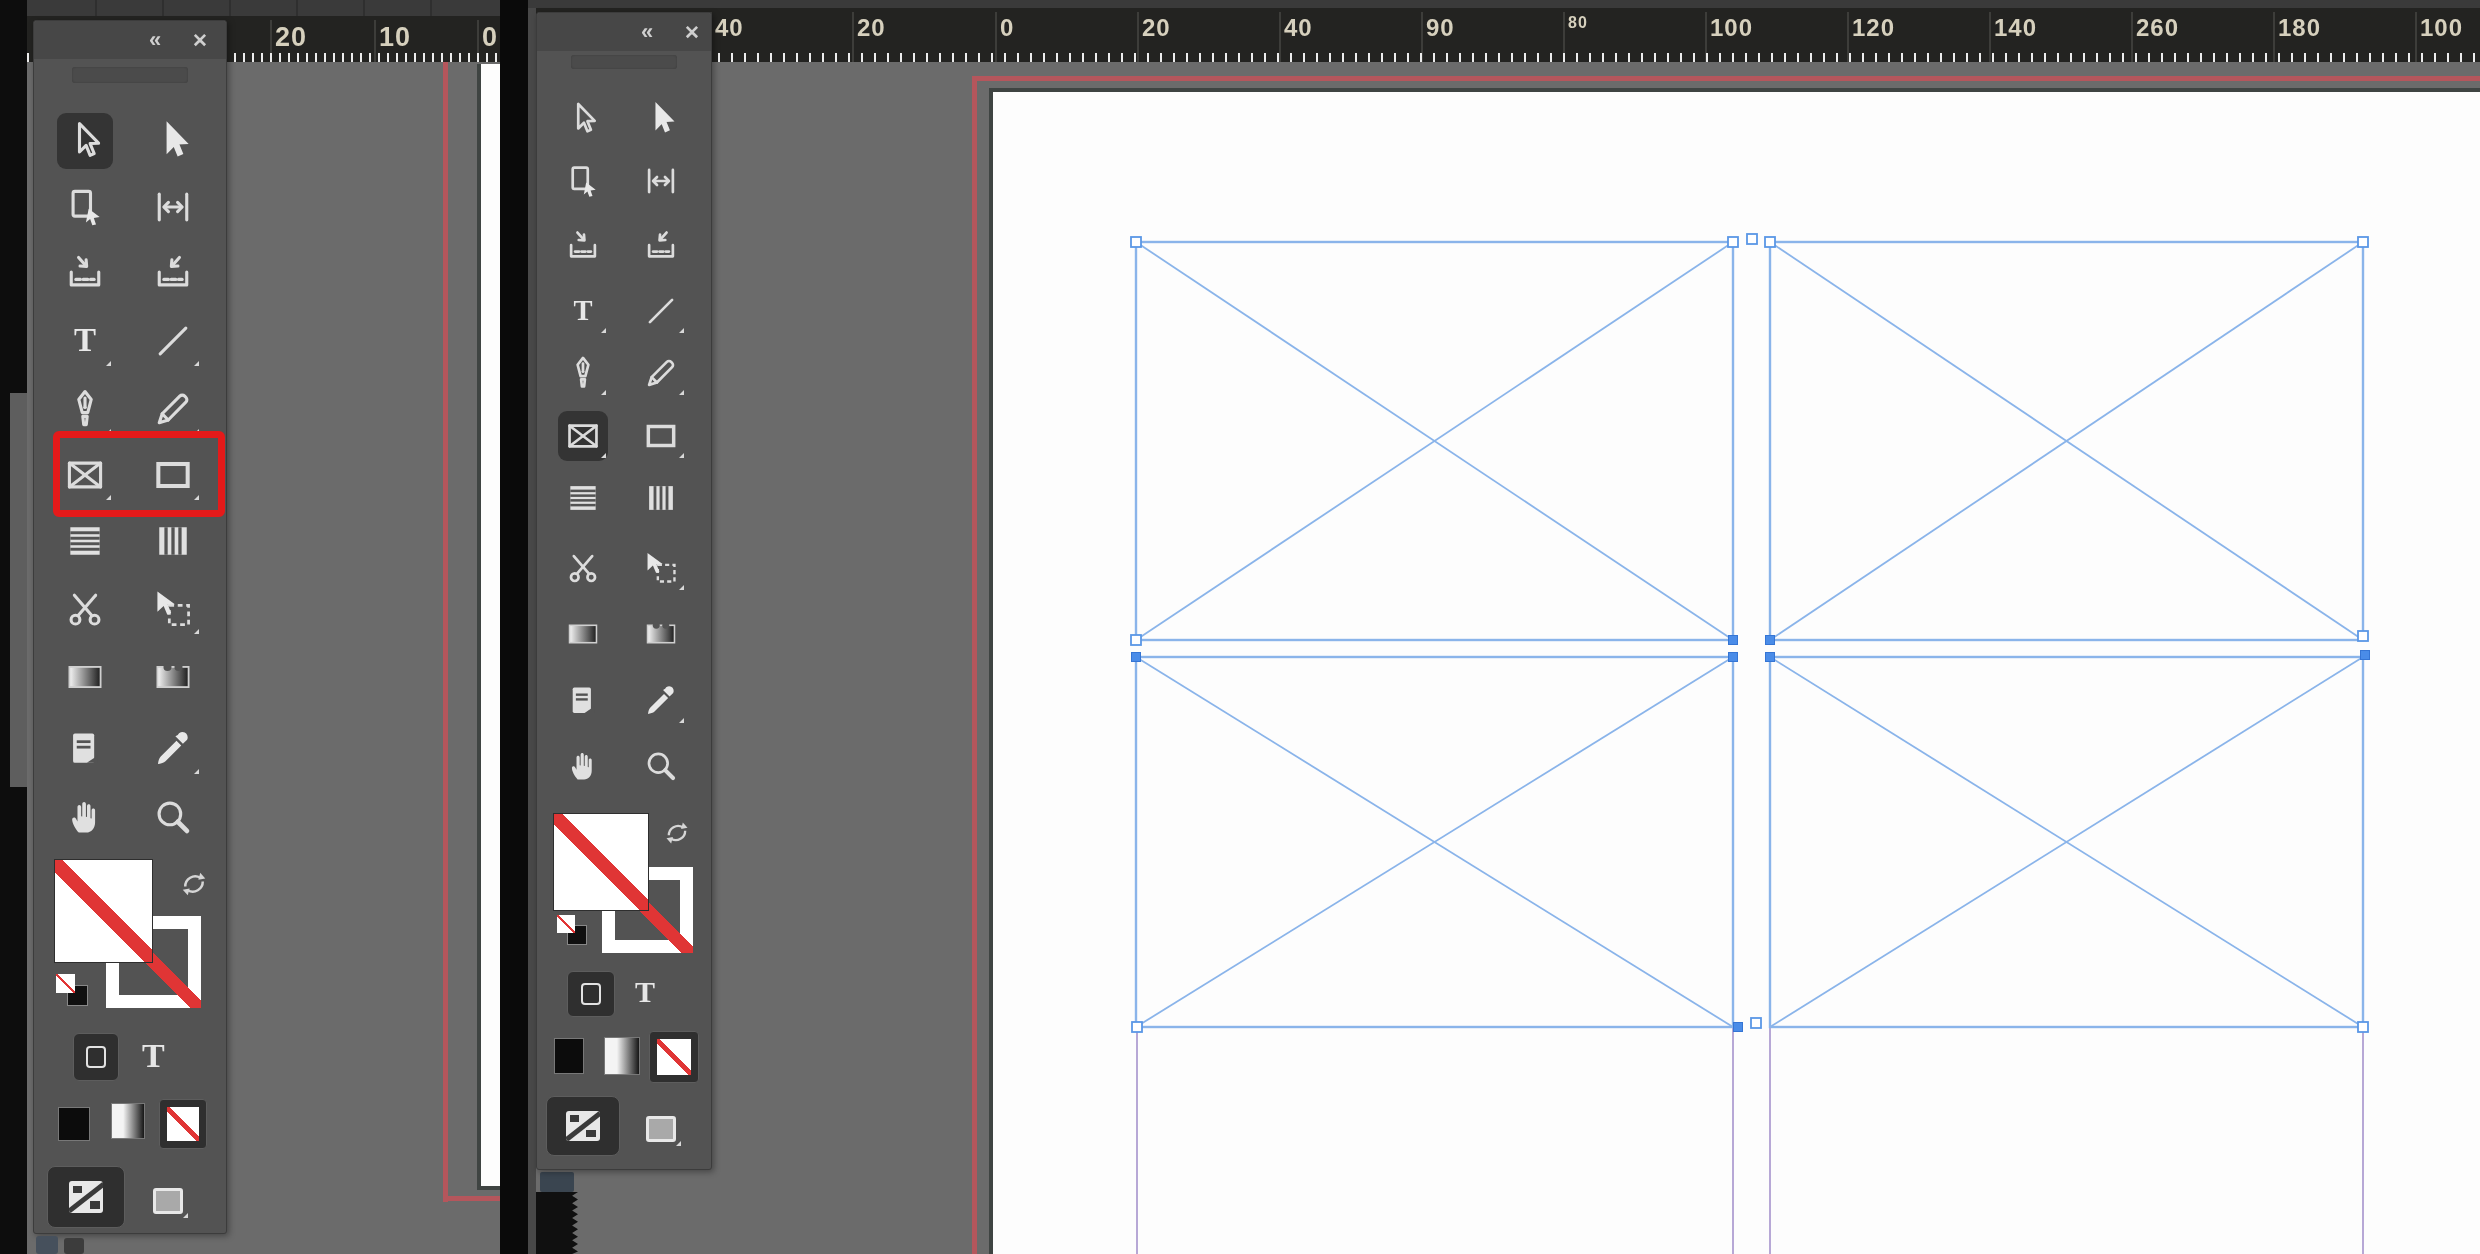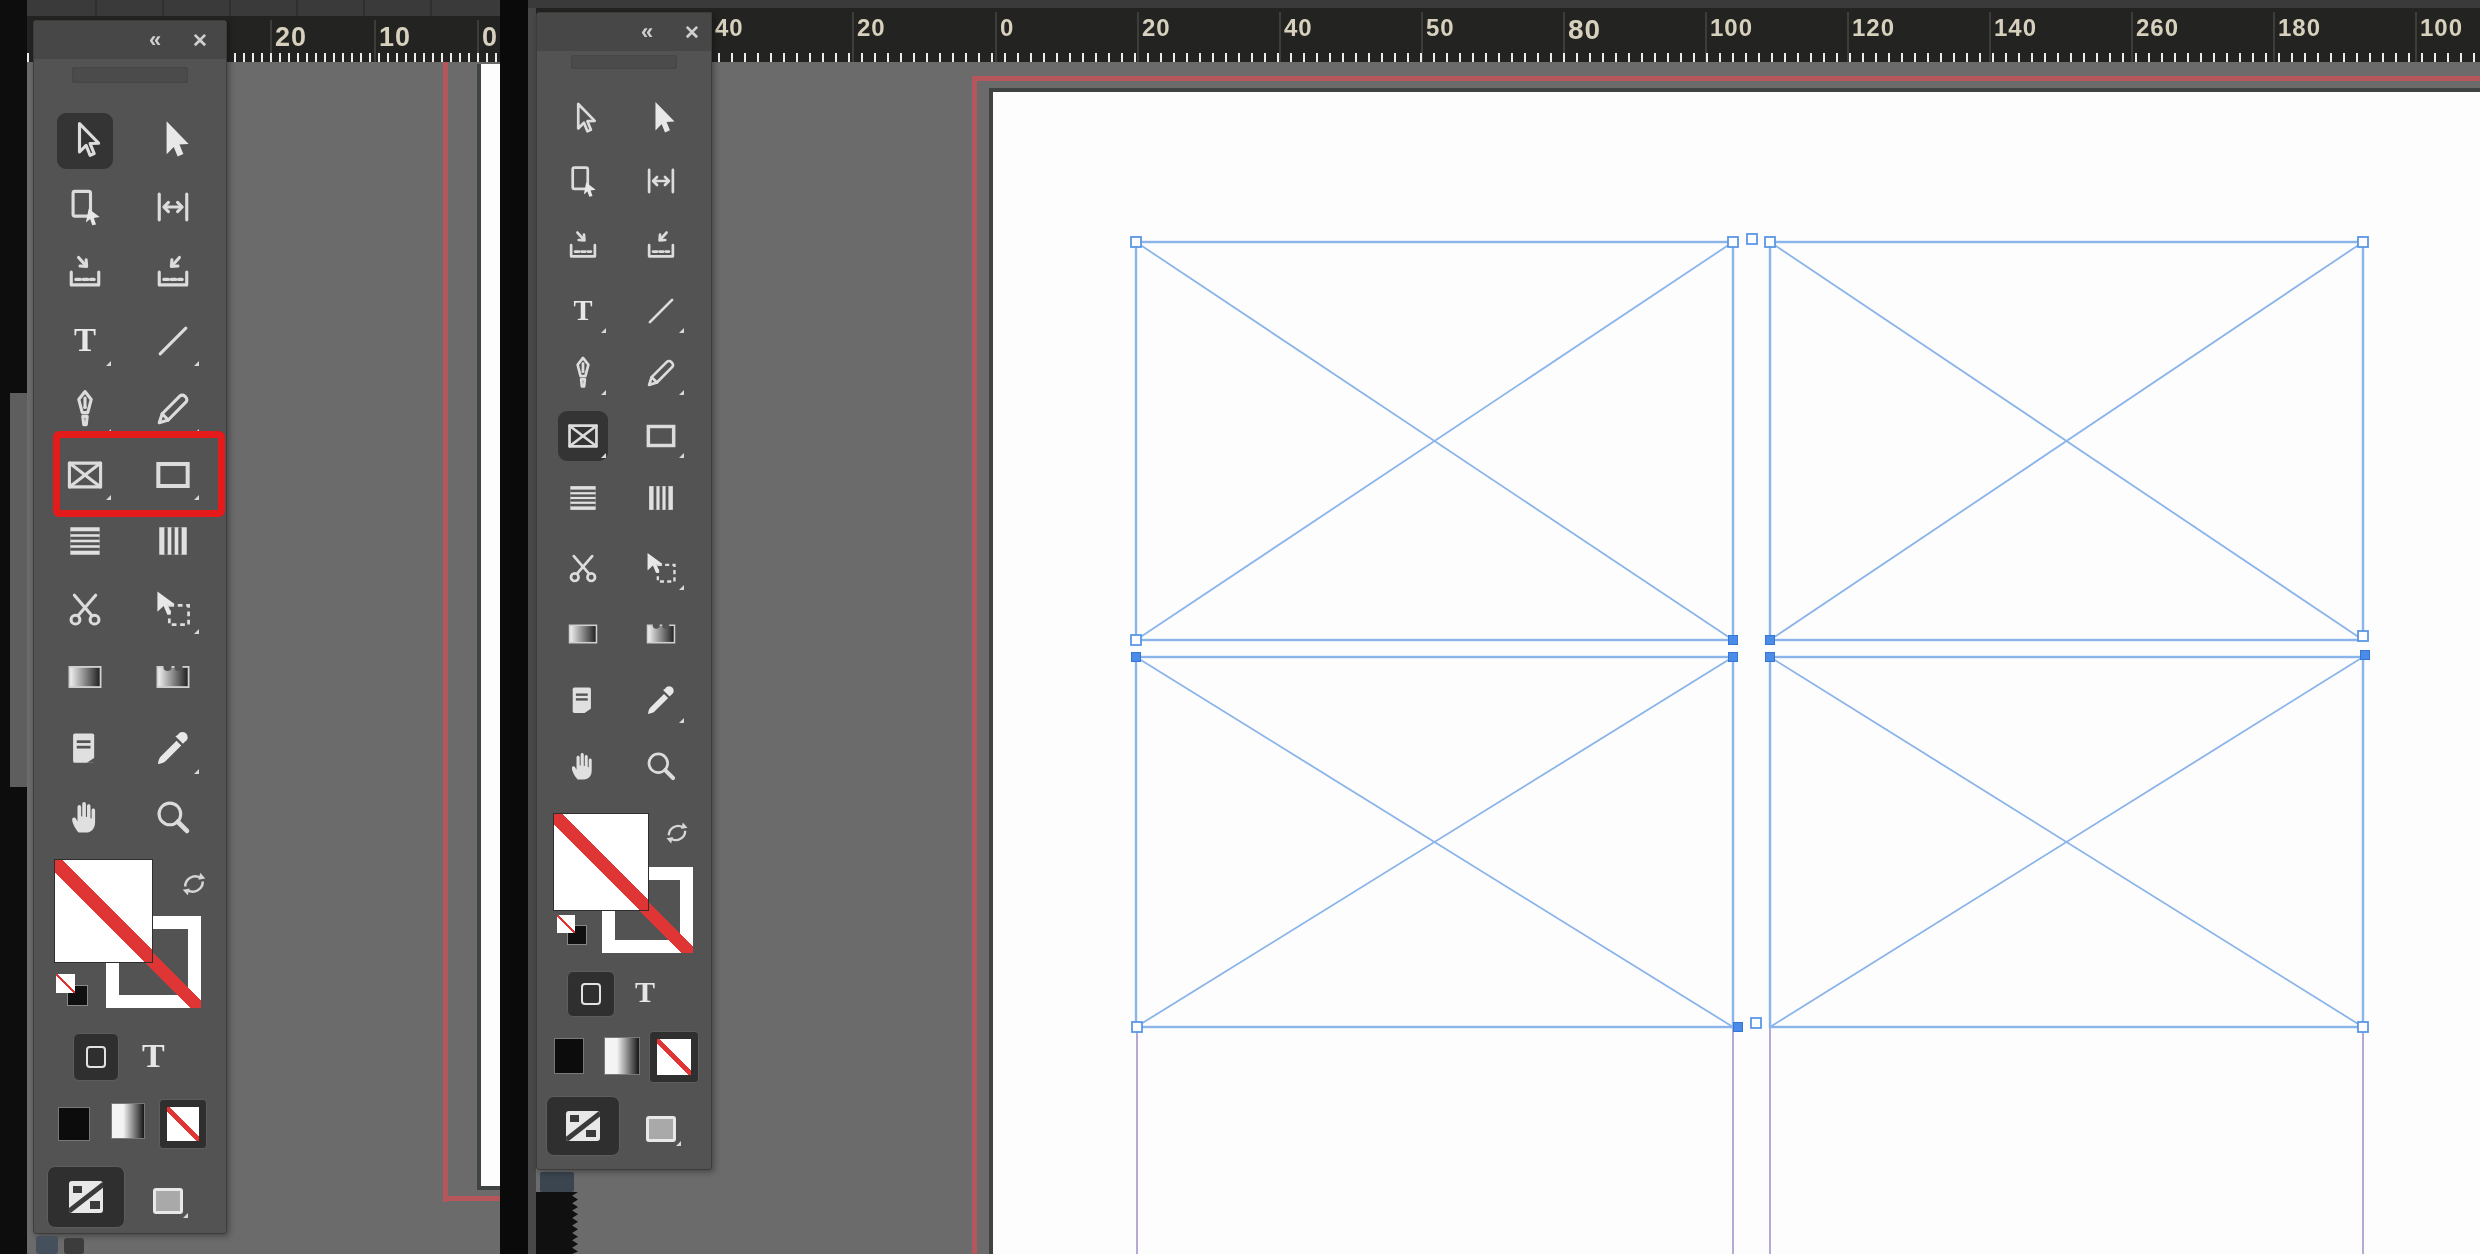--- a/index.html
+++ b/index.html
@@ -308,23 +308,23 @@
         <span class="lbl" style="left:179px;font-size:24px">40</span>
         <div class="div" style="left:316px"></div>
         <span class="lbl" style="left:321px;font-size:24px">20</span>
         <div class="div" style="left:459px"></div>
         <span class="lbl" style="left:464px;font-size:24px">0</span>
         <div class="div" style="left:601px"></div>
         <span class="lbl" style="left:606px;font-size:24px">20</span>
         <div class="div" style="left:743px"></div>
         <span class="lbl" style="left:748px;font-size:24px">40</span>
         <div class="div" style="left:885px"></div>
-        <span class="lbl" style="left:890px;font-size:24px">50</span>
+        <span class="lbl" style="left:890px;font-size:24px">90</span>
         <div class="div" style="left:1027px"></div>
-        <span class="lbl" style="left:1032px;font-size:28px">80</span>
+        <span class="lbl" style="left:1032px;font-size:16px">80</span>
         <div class="div" style="left:1169px"></div>
         <span class="lbl" style="left:1174px;font-size:24px">100</span>
         <div class="div" style="left:1311px"></div>
         <span class="lbl" style="left:1316px;font-size:24px">120</span>
         <div class="div" style="left:1453px"></div>
         <span class="lbl" style="left:1458px;font-size:24px">140</span>
         <div class="div" style="left:1595px"></div>
         <span class="lbl" style="left:1600px;font-size:24px">260</span>
         <div class="div" style="left:1737px"></div>
         <span class="lbl" style="left:1742px;font-size:24px">180</span>

